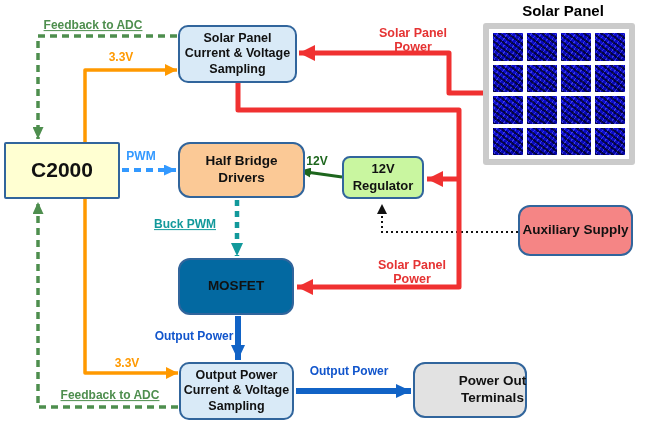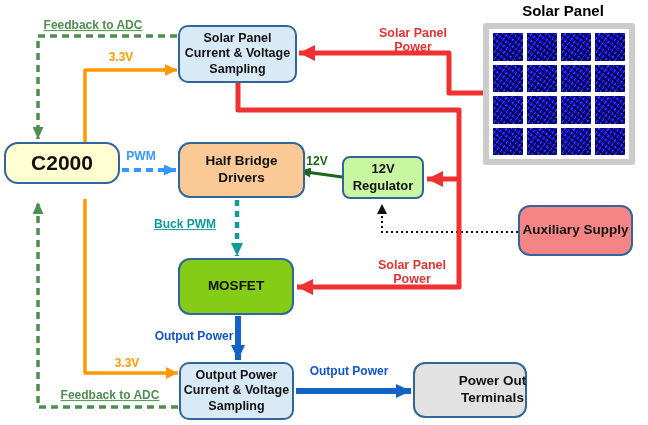--- a/index.html
+++ b/index.html
@@ -8,25 +8,25 @@
     font-family:"Liberation Sans",sans-serif;overflow:hidden;
   }
   svg.wires{position:absolute;left:0;top:0;z-index:1;}
   .block{
     position:absolute;z-index:2;border:2px solid #31659c;border-radius:12px;
     display:flex;flex-direction:column;align-items:center;justify-content:center;
     text-align:center;font-weight:bold;color:#111;line-height:1.24;
     box-sizing:border-box;
   }
   .block span{display:block;white-space:nowrap;}
-  .b-c2000{left:4px;top:142px;width:116px;height:42px;background:#ffffd2;font-size:21px;border-radius:14px;}
+  .b-c2000{left:4px;top:142px;width:116px;height:57px;background:#ffffd2;font-size:21px;border-radius:2px;}
   .b-solar-sampling{left:178px;top:25px;width:119px;height:58px;background:#d9eaf7;font-size:12.5px;border-radius:10px;}
   .b-half-bridge{left:178px;top:142px;width:127px;height:56px;background:#fbc996;font-size:13.5px;}
   .b-regulator{left:342px;top:156px;width:82px;height:43px;background:#c9f6a0;font-size:13px;border-radius:8px;}
-  .b-mosfet{left:178px;top:258px;width:116px;height:57px;background:#84cc16;font-size:13.5px;}
+  .b-mosfet{left:178px;top:258px;width:116px;height:57px;background:#0369a1;font-size:13.5px;}
   .b-output-sampling{left:179px;top:362px;width:115px;height:58px;background:#d9eaf7;font-size:12.5px;border-radius:10px;}
   .b-power-out{left:413px;top:362px;width:114px;height:56px;background:#e2e2e2;font-size:13.5px;padding-left:45px;}
   .b-aux{left:518px;top:205px;width:115px;height:51px;background:#f58585;font-size:13.5px;}
   .lbl{
     position:absolute;z-index:3;transform:translate(-50%,-50%);
     font-weight:bold;font-size:12px;white-space:nowrap;text-align:center;line-height:1.15;
   }
   .lbl span{display:block;}
   .lbl-green{color:#4e8e4e;text-decoration:underline;}
   .lbl-orange{color:#ff9900;}

